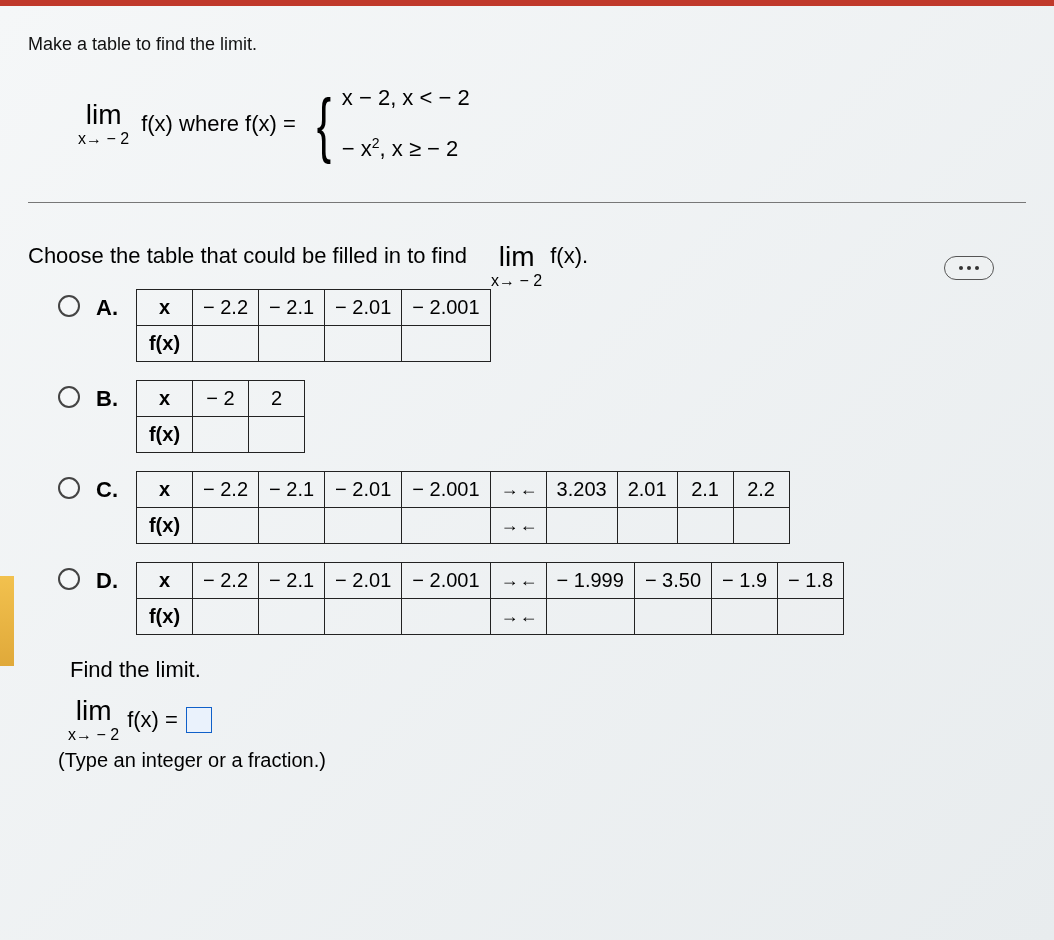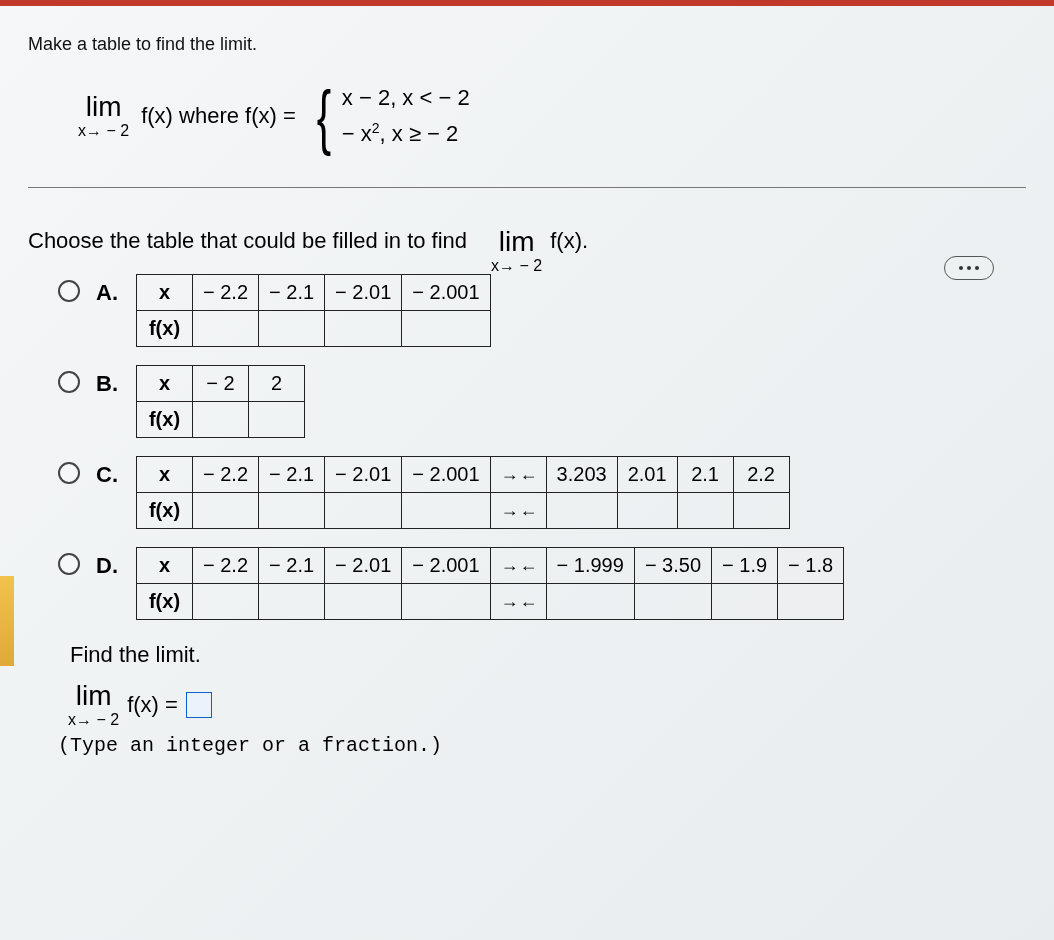--- a/index.html
+++ b/index.html
@@ -48,21 +48,21 @@
   }
   .lim .top { font-size:28px; }
   .lim .bot { font-size:16px; margin-top:2px; }
   .brace {
     font-size: 72px;
     line-height: 60px;
     font-weight: 200;
     transform: scaleX(0.6);
     margin: 0 -6px 0 4px;
   }
-  .cases { display:flex; flex-direction:column; gap:9px; font-size:22px; }
+  .cases { display:flex; flex-direction:column; gap:24px; font-size:22px; }
   .sup { font-size: 14px; vertical-align: super; }
   hr.div {
     border: none;
     border-top: 1.5px solid #777;
     margin: 12px 0 40px 0;
   }
   .ellipsis {
     position:absolute;
     right: 60px;
     top: 250px;
@@ -118,21 +118,21 @@
     margin-left:40px;
     margin-top:14px;
     font-size:22px;
     display:flex;
     align-items:center;
     gap:8px;
   }
   .ansbox {
     width:26px;height:26px;border:1.5px solid #1060c9; background:#eaf2fc;
   }
-  .hint { margin-left:30px; font-size:20px; margin-top:6px;font-family:Liberation Mono, monospace; }
+  .hint { margin-left:30px; font-size:20px; margin-top:6px; }
 </style>
 </head>
 <body>
 
 <div class="page">
   <div class="stripe"></div>
 
   <div class="prompt">Make a table to find the limit.</div>
 
   <div class="eqline">

